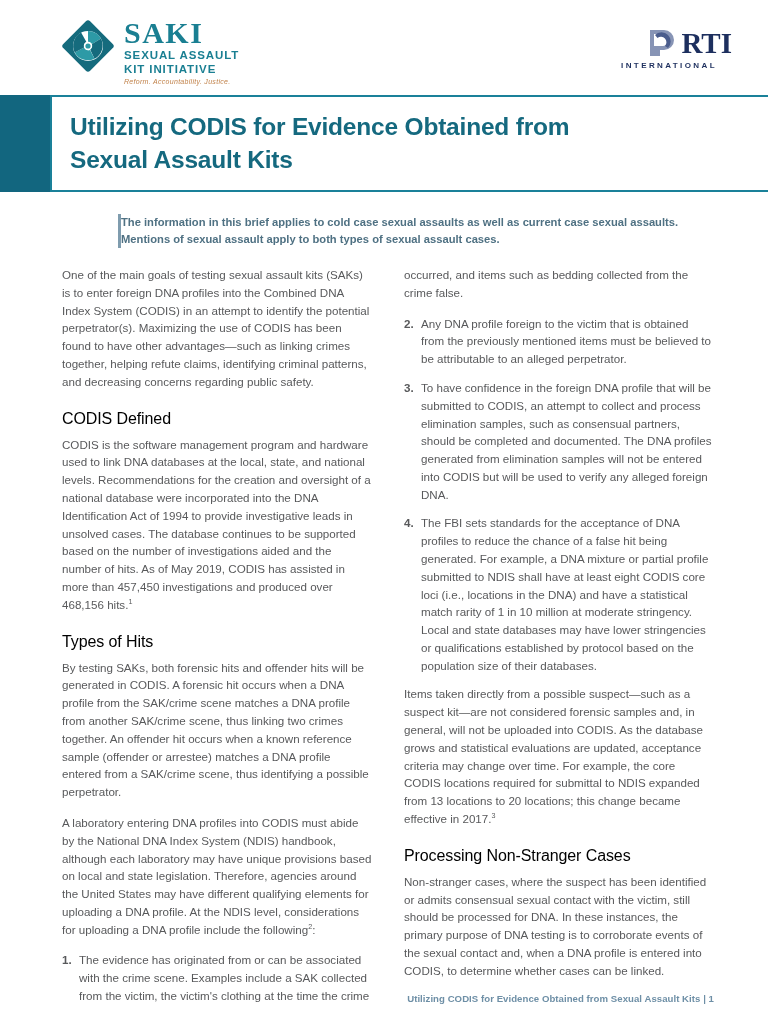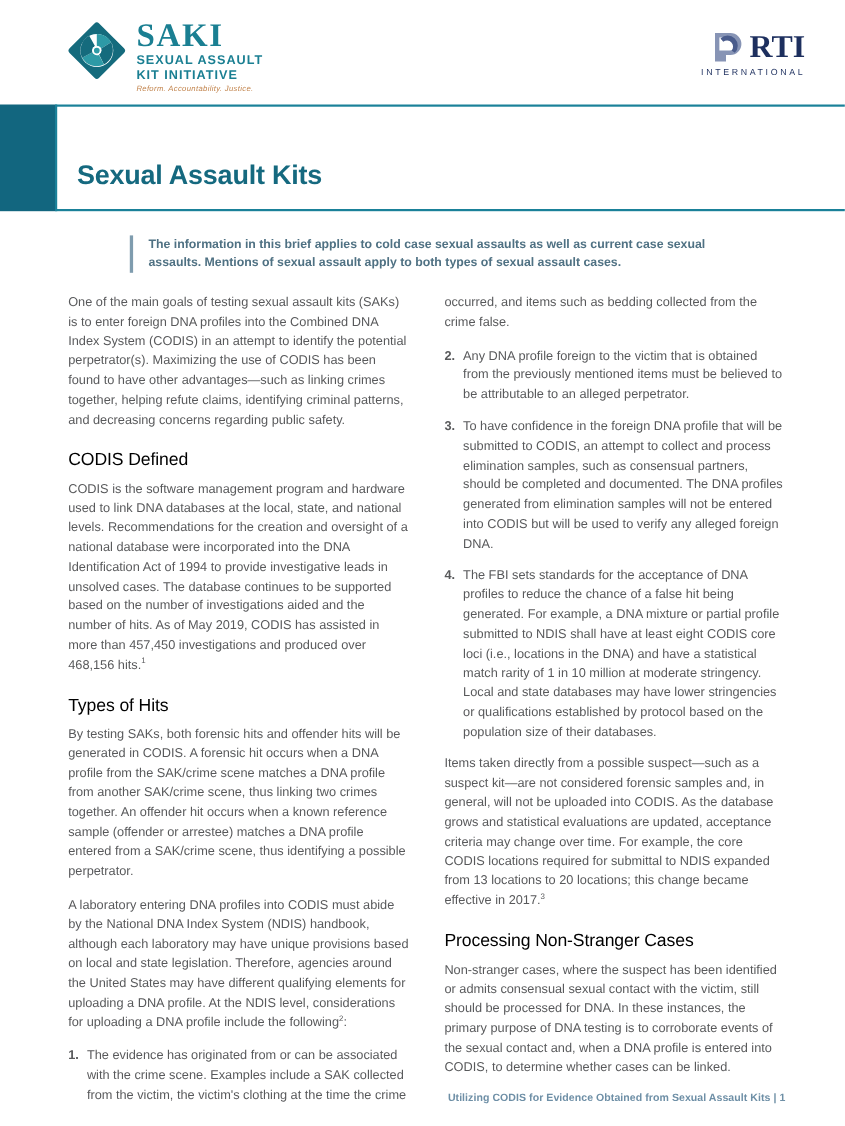--- a/index.html
+++ b/index.html
@@ -91,23 +91,23 @@
     font-weight: bold;
     font-size: 29px;
     color: #1d2f5e;
     letter-spacing: 0px;
     line-height: 0.9;
   }
   .rti-intl {
     font-size: 8px;
     letter-spacing: 2.4px;
     color: #1d2f5e;
-    font-weight: normal;
+    font-weight: bold;
     margin-top: 3px;
-    margin-right: 0;
+    margin-right: 15px;
   }
 
   
   .title-zone {
     position: relative;
     height: 97px;
   }
   .title-tab {
     position: absolute;
     left: 0;
@@ -136,21 +136,20 @@
     line-height: 1.32;
     color: #15697f;
     margin-left: 18px;
     letter-spacing: -0.2px;
   }
 
   
   .callout {
     margin: 22px 80px 0 118px;
     border-left: 3px solid #7f9cae;
-    padding-left: 14px;
   }
   .callout-text {
     font-size: 11.2px;
     font-weight: bold;
     line-height: 1.52;
     color: #4f7183;
   }
 
   
   .columns {
@@ -266,21 +265,21 @@
       </div>
       <span class="rti-intl">INTERNATIONAL</span>
     </div>
 
   </div>
 
   <div class="title-zone">
     <div class="title-tab"></div>
     <div class="title-box">
       <div class="doc-title">
-        <br>
+        <span>Utilizing CODIS for Evidence Obtained from</span><br>
         <span>Sexual Assault Kits</span>
       </div>
     </div>
   </div>
 
   <div class="callout">
     <div class="callout-text">The information in this brief applies to cold case sexual assaults as well as current case sexual assaults. Mentions of sexual assault apply to both types of sexual assault cases.</div>
   </div>
 
   <div class="columns">

